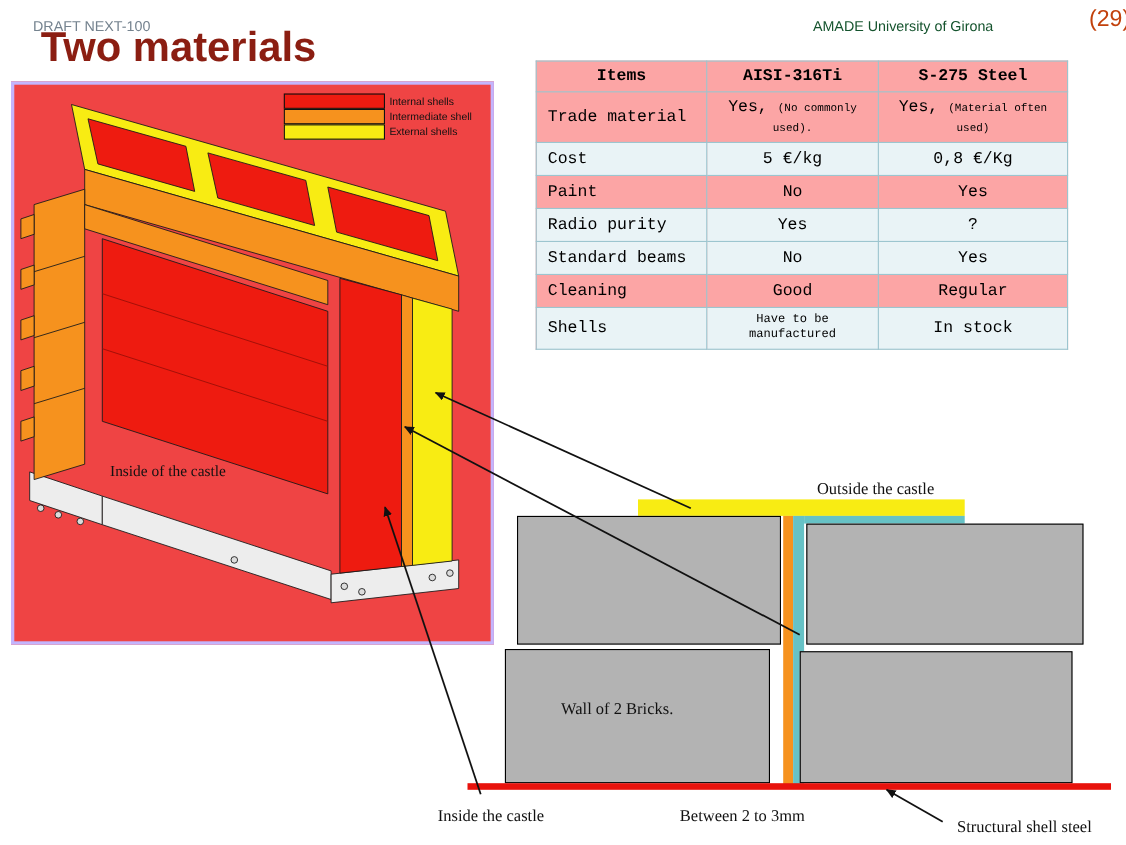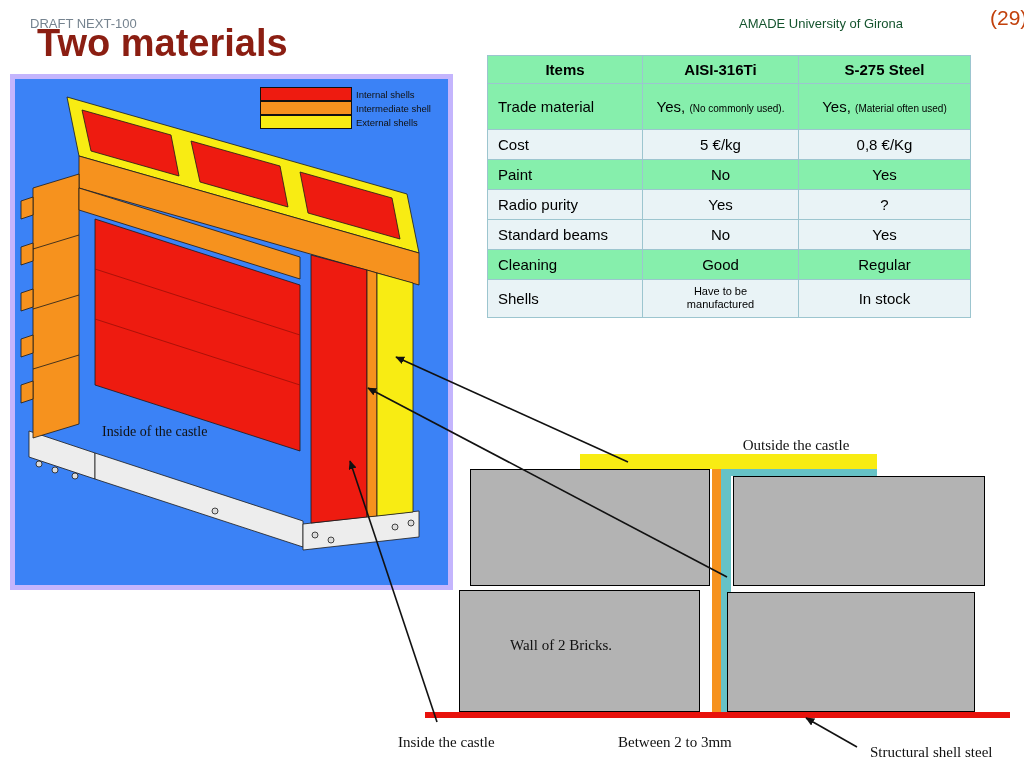--- a/index.html
+++ b/index.html
@@ -7,30 +7,30 @@
   .slide{position:relative;width:1024px;height:768px;background:#fff;overflow:hidden;}
   .serif{font-family:"Liberation Serif", serif;}
 
   
   .hdr-left{position:absolute;left:30px;top:16px;font-size:13px;color:#75838f;}
   .hdr-right{position:absolute;left:739px;top:16px;font-size:13px;color:#14532d;}
   .page-num{position:absolute;left:990px;top:6px;font-size:21px;color:#c2410c;}
   .title{position:absolute;left:37px;top:22px;margin:0;font-size:38px;font-weight:600;color:#8b1e12;}
 
   
-  .castle-box{position:absolute;left:10px;top:74px;width:433px;height:506px;border:5px solid #c4b5fd;background:#3b82f6;}
+  .castle-box{position:absolute;left:10px;top:74px;width:433px;height:506px;border:3px solid #c4b5fd;background:#ef4444;}
   .castle-svg{position:absolute;left:0;top:0;}
   .legend{position:absolute;left:245px;top:8px;}
   .legend-row{display:flex;align-items:center;height:14px;}
   .swatch{width:90px;height:12px;border:1px solid #111;margin-right:4px;flex:0 0 auto;}
   .legend-label{font-size:9.5px;color:#111;white-space:nowrap;}
   .castle-caption{position:absolute;left:87px;top:345px;font-size:14px;color:#111;}
 
   
-  .materials-table{position:absolute;left:487px;top:55px;width:483px;border-collapse:collapse;table-layout:fixed;background:#86efac;}
+  .materials-table{position:absolute;left:487px;top:55px;width:483px;border-collapse:collapse;table-layout:fixed;background:#fca5a5;font-family:Liberation Mono, monospace;}
   .materials-table th,.materials-table td{border:1px solid #9cc5cf;}
   .materials-table th{font-size:15px;font-weight:bold;text-align:center;padding:4px 2px;color:#000;}
   .materials-table td{font-size:15px;text-align:center;vertical-align:middle;padding:3px 4px;color:#000;line-height:1.2;}
   .materials-table td.item{text-align:left;padding-left:10px;}
   .materials-table tr.alt td{background:#e9f3f6;}
   .col-items{width:155px;} .col-a{width:156px;} .col-b{width:172px;}
   .rh28{height:28px}.rh30{height:30px}.rh46{height:46px}.rh44{height:44px}.rh38{height:38px}
   .note{font-size:10px;}
   .note-block{display:block;font-size:10px;line-height:1.1;}
   .cell-small{font-size:11px;line-height:1.2;display:inline-block;max-width:110px;}

